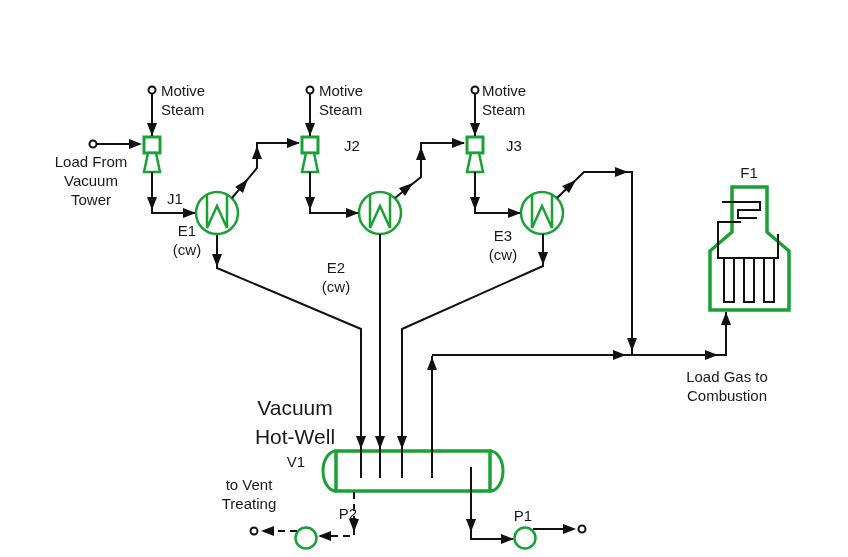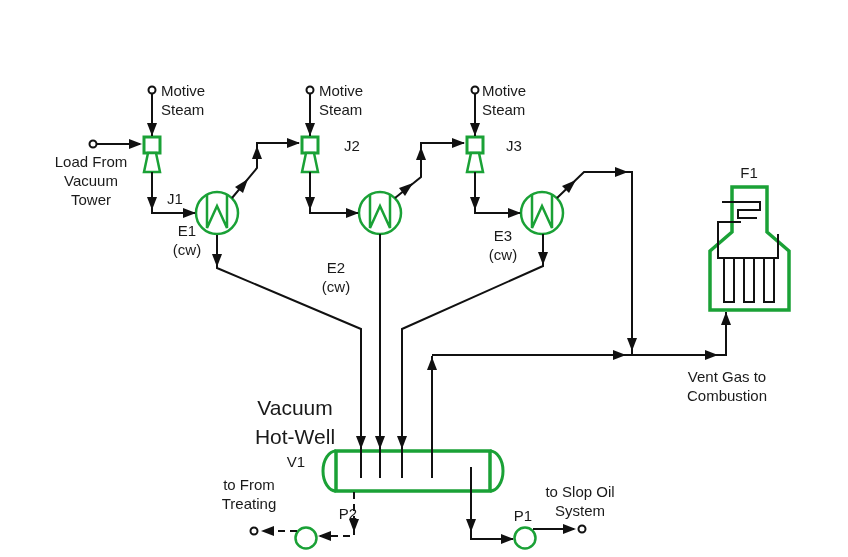--- a/index.html
+++ b/index.html
@@ -194,28 +194,26 @@
 <div class="lbl la-left" style="left:506px;top:136px;">J3</div>
 
 <div class="lbl" style="left:179px;top:221px;margin-left:8px;">E1
 (cw)</div>
 <div class="lbl" style="left:336px;top:222px;margin-top:36px;">E2
 (cw)</div>
 <div class="lbl" style="left:503px;top:226px;">E3
 (cw)</div>
 
 <div class="lbl" style="left:749px;top:163px;">F1</div>
-<div class="lbl" style="left:727px;top:367px;">Vent Gas to
+<div class="lbl" style="left:727px;top:367px;">Load Gas to
 Combustion</div>
 
 <div class="lbl big" style="left:295px;top:393px;">Vacuum
 Hot-Well</div>
 <div class="lbl" style="left:296px;top:452px;">V1</div>
 
-<div class="lbl" style="left:249px;top:475px;">to From
+<div class="lbl" style="left:249px;top:475px;">to Vent
 Treating</div>
 <div class="lbl" style="left:305px;top:504px;margin-left:43px;">P2</div>
 
 <div class="lbl" style="left:523px;top:506px;">P1</div>
-<div class="lbl" style="left:580px;top:482px;">to Slop Oil
-System</div>
 
 </div>
 
 </body></html>

